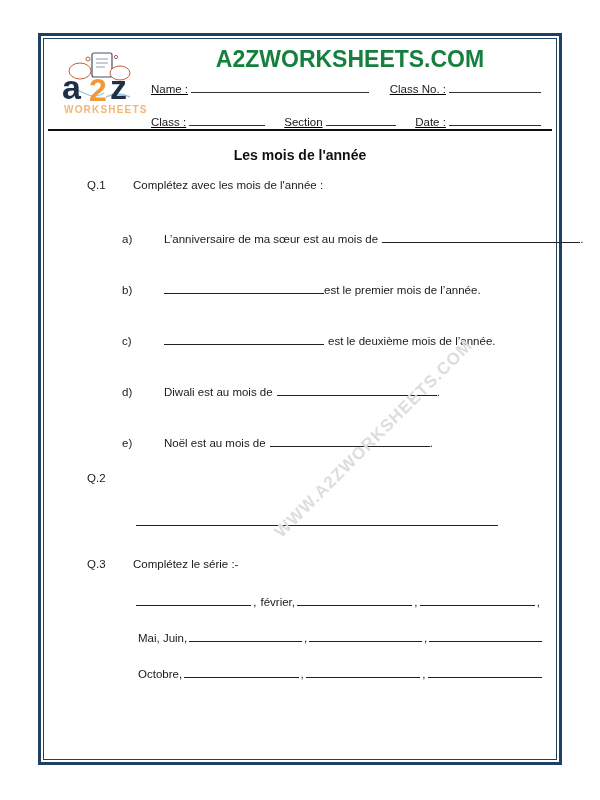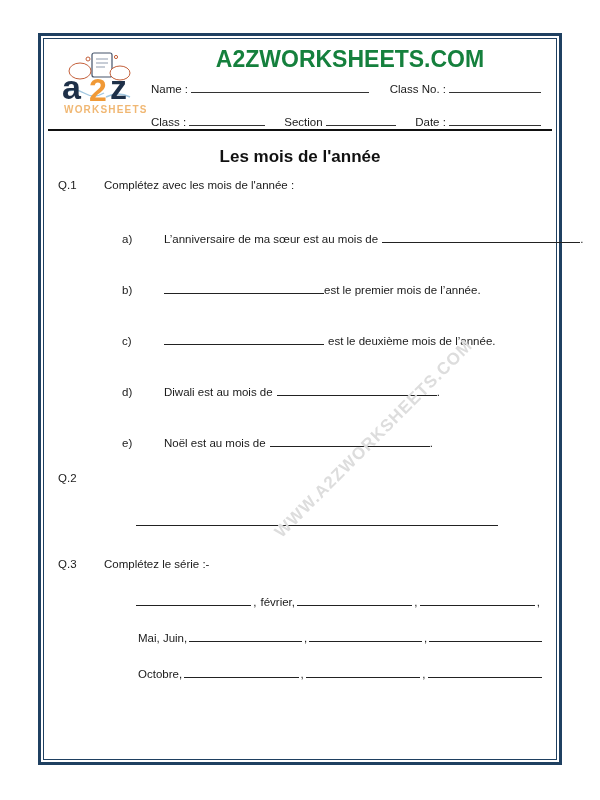--- a/index.html
+++ b/index.html
@@ -84,20 +84,21 @@
     font-weight: bold;
     color: #15803d;
     letter-spacing: 0px;
   }
 
   .fields {
     position: absolute;
     left: 103px;
     right: 8px;
     top: 38px;
+    text-decoration: underline;
   }
   .field-row {
     display: flex;
     align-items: baseline;
     font-size: 11.5px;
     color: #1a1a1a;
     height: 23px;
   }
   .field-row + .field-row { margin-top: 10px; }
   .fl { white-space: nowrap; }
@@ -112,21 +113,21 @@
   .rule.section{ width: 76px; }
   .rule.date   { width: 100px; }
   .gap { width: 18px; }
 
   
   .sheet-title {
     position: absolute;
     left: 0; right: 0;
     top: 108px;
     text-align: center;
-    font-size: 17px;
+    font-size: 14px;
     font-weight: bold;
     color: #111111;
   }
 
   .content {
     position: absolute;
     left: 0;
     right: 0;
     top: 140px;
     font-size: 11.5px;
@@ -135,20 +136,21 @@
 
   .qline {
     display: flex;
     align-items: baseline;
     padding: 0 14px;
   }
   .qnum {
     width: 46px;
     flex: 0 0 46px;
     font-size: 11.5px;
+    margin-left: 29px;
   }
   .qtext { flex: 1 1 auto; }
 
   .subitem {
     display: flex;
     align-items: baseline;
     padding: 0 14px 0 78px;
   }
   .sublabel {
     width: 42px;

